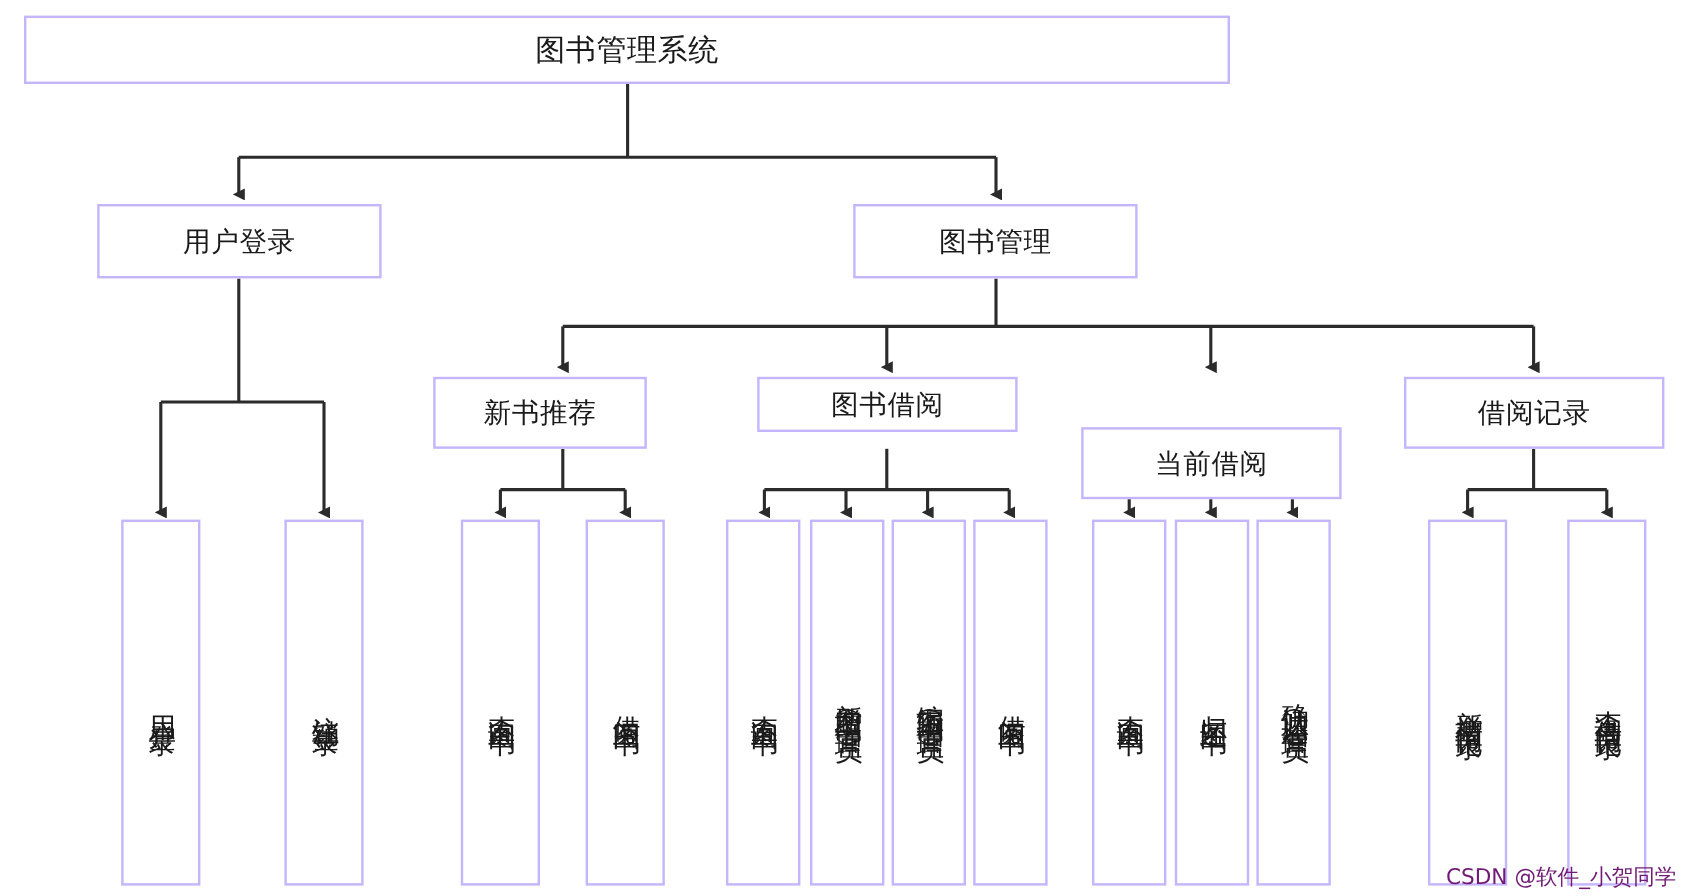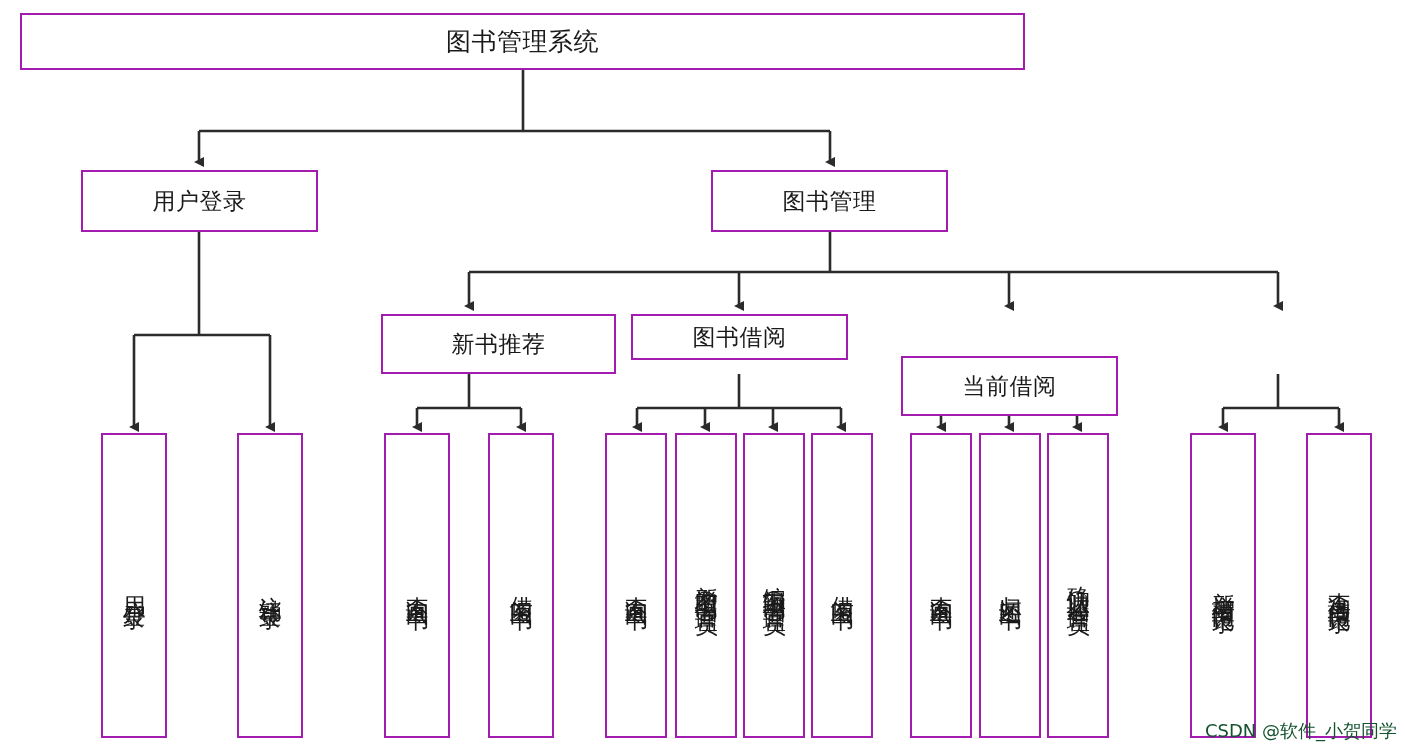--- a/index.html
+++ b/index.html
@@ -20,21 +20,21 @@
   svg#edges {
     position: absolute;
     left: 0;
     top: 0;
     width: 1405px;
     height: 747px;
   }
   .node {
     position: absolute;
     box-sizing: border-box;
-    border: 2px solid #a21caf;
+    border: 2px solid #c4b5fd;
     background: #ffffff;
     display: flex;
     align-items: center;
     justify-content: center;
     color: #1a1a1a;
   }
   .node.horiz {
     font-size: 23px;
     letter-spacing: 0.5px;
   }
@@ -52,21 +52,21 @@
     white-space: nowrap;
   }
   .node.root {
     font-size: 25px;
   }
   #watermark {
     position: absolute;
     right: 8px;
     bottom: 4px;
     font-size: 18px;
-    color: #14532d;
+    color: #701a75;
     white-space: nowrap;
     user-select: none;
   }
 </style>
 </head>
 <body>
 
 <div id="canvas">
 
   <svg id="edges" viewBox="0 0 1405 747" xmlns="http://www.w3.org/2000/svg">
@@ -127,28 +127,31 @@
     <span>图书管理系统</span>
   </div>
 
   <div class="node horiz" style="left:81px; top:170px; width:237px; height:62px;">
     <span>用户登录</span>
   </div>
   <div class="node horiz" style="left:711px; top:170px; width:237px; height:62px;align-items:center;">
     <span>图书管理</span>
   </div>
 
-  <div class="node horiz" style="left:381px; top:314px; width:235px; height:60px;">
+  <div class="node horiz" style="left:361px; top:314px; width:178px; height:60px;">
     <span>新书推荐</span>
   </div>
   <div class="node horiz" style="left:631px; top:314px; width:217px; height:46px;">
     <span>图书借阅</span>
   </div>
   <div class="node horiz" style="left:901px; top:314px; width:217px; height:60px;margin-top:42px;">
     <span>当前借阅</span>
+  </div>
+  <div class="node horiz" style="left:1170px; top:314px; width:217px; height:60px;">
+    <span>借阅记录</span>
   </div>
 
   <div class="node vert" style="left:101px; top:433px; width:66px; height:305px;">
     <span class="vtext">用户登录</span>
   </div>
   <div class="node vert" style="left:237px; top:433px; width:66px; height:305px;">
     <span class="vtext">注销登录</span>
   </div>
 
   <div class="node vert" style="left:384px; top:433px; width:66px; height:305px;">

